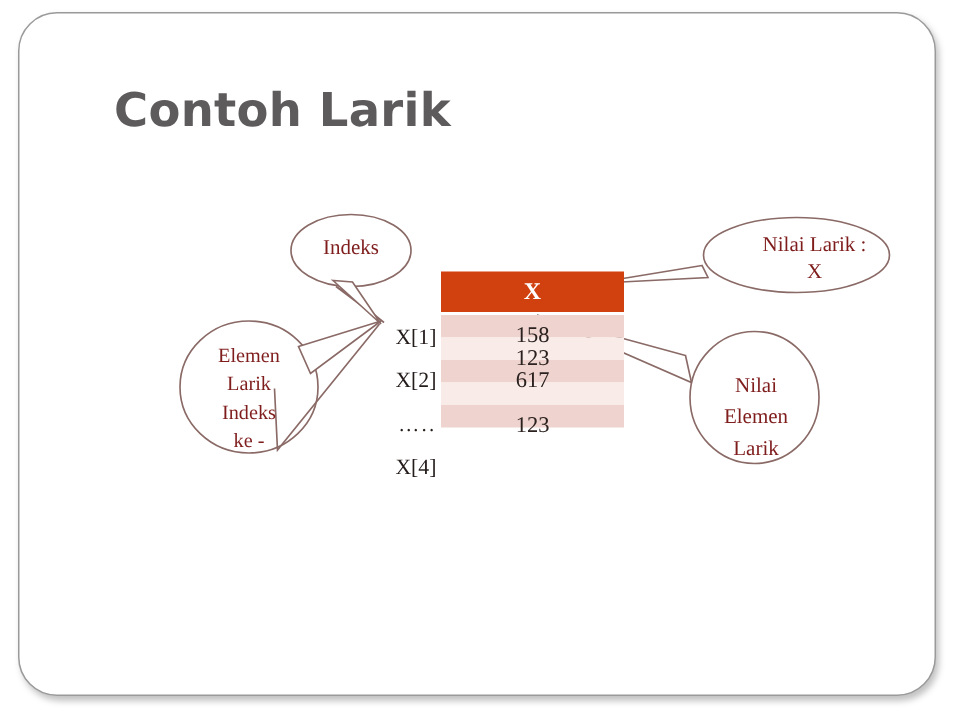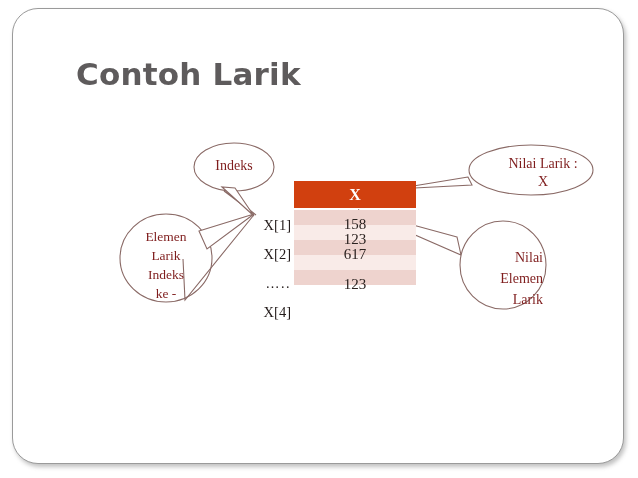--- a/index.html
+++ b/index.html
@@ -105,21 +105,21 @@
   #callout-elemen-text {
     left: 112px; top: 218px; width: 82px;
     font-size: 13.5px; line-height: 19px;
   }
   #callout-nama-text {
     left: 472px; top: 146px; width: 116px;
     font-size: 14px; line-height: 18px;
   }
   #callout-nilai-text {
     left: 452px; top: 238px; width: 78px;
-    font-size: 14px; line-height: 21px; text-align: right;
+    font-size: 14px; line-height: 21px;
   }
 
   #shapes {
     position: absolute;
     left: 0; top: 0;
     width: 612px; height: 456px;
     pointer-events: none;
   }
 </style>
 </head>

